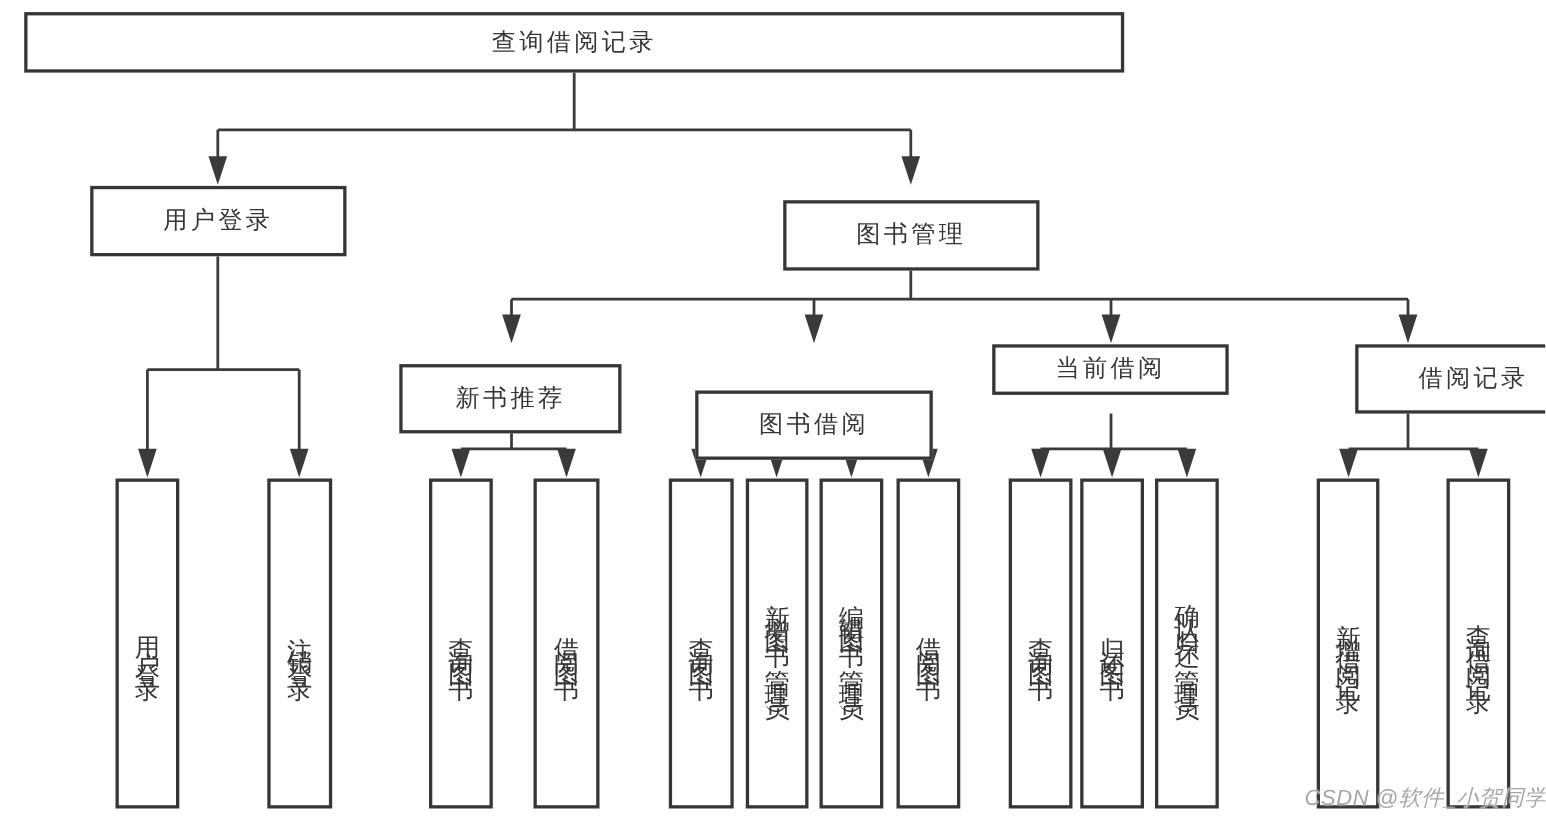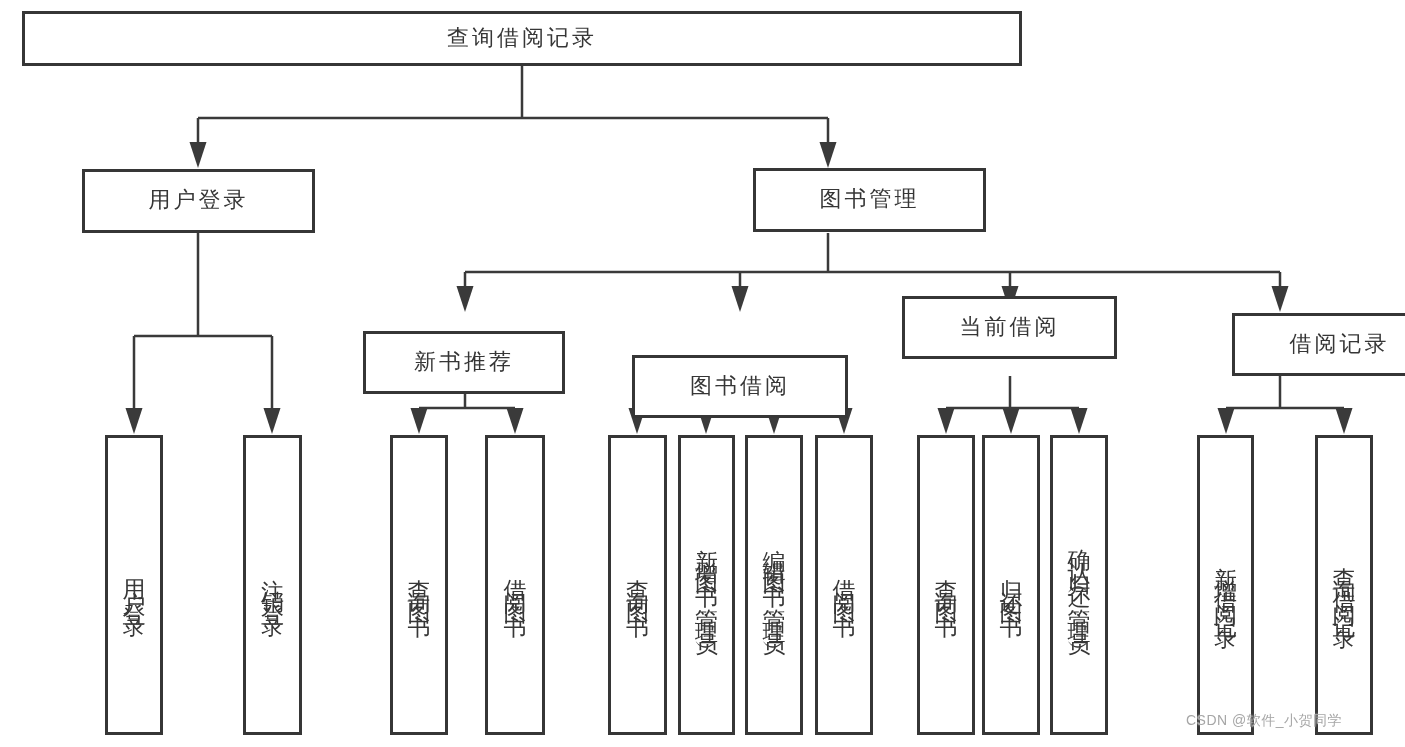--- a/index.html
+++ b/index.html
@@ -45,26 +45,27 @@
     text-orientation: mixed;
     font-size: 23px;
     line-height: 1;
     letter-spacing: 12px;
     padding: 6px 0;
   }
   .watermark {
     position: absolute;
     left: 1186px;
     top: 712px;
-    font-size: 14px;
+    font-size: 20px;
     letter-spacing: 0.5px;
     color: #a6a6a6;
     white-space: nowrap;
     z-index: 5;
     text-shadow: 0 0 2px #ffffff;
+    font-style: italic;
   }
 </style>
 </head>
 <body>
 
 <div class="canvas">
 
   <svg class="connectors" viewBox="0 0 1405 747">
     <defs>
       <polygon id="arrowhead" points="-8.5,-26 8.5,-26 0,0" fill="#3a3a3a"></polygon>
@@ -97,25 +98,25 @@
       <use href="#arrowhead" transform="translate(1011,434)"></use>
       <use href="#arrowhead" transform="translate(1079,434)"></use>
       <use href="#arrowhead" transform="translate(1226,434)"></use>
       <use href="#arrowhead" transform="translate(1344,434)"></use>
     </g>
   </svg>
 
   <div class="box h" style="left:22px; top:11px; width:1000px; height:55px;">查询借阅记录</div>
 
   <div class="box h" style="left:82px; top:169px; width:233px; height:64px;">用户登录</div>
-  <div class="box h" style="left:712px; top:168px; width:233px; height:64px;margin-left:41px;">图书管理</div>
+  <div class="box h" style="left:712px; top:182px; width:233px; height:64px;">图书管理</div>
 
   <div class="box h" style="left:363px; top:331px; width:202px; height:63px;">新书推荐</div>
   <div class="box h" style="left:632px; top:313px; width:216px; height:63px;margin-top:42px;">图书借阅</div>
-  <div class="box h" style="left:902px; top:296px; width:215px; height:63px;">当前借阅</div>
+  <div class="box h" style="left:902px; top:313px; width:215px; height:46px;">当前借阅</div>
   <div class="box h" style="left:1232px; top:313px; width:215px; height:63px;text-align:right;">借阅记录</div>
 
   <div class="box v" style="left:105px; top:435px; width:58px; height:300px;">用户登录</div>
   <div class="box v" style="left:243px; top:435px; width:59px; height:300px;">注销登录</div>
 
   <div class="box v" style="left:390px; top:435px; width:58px; height:300px;">查询图书</div>
   <div class="box v" style="left:485px; top:435px; width:60px; height:300px;">借阅图书</div>
 
   <div class="box v" style="left:608px; top:435px; width:59px; height:300px;">查询图书</div>
   <div class="box v" style="left:678px; top:435px; width:57px; height:300px;">新增图书（管理员）</div>

